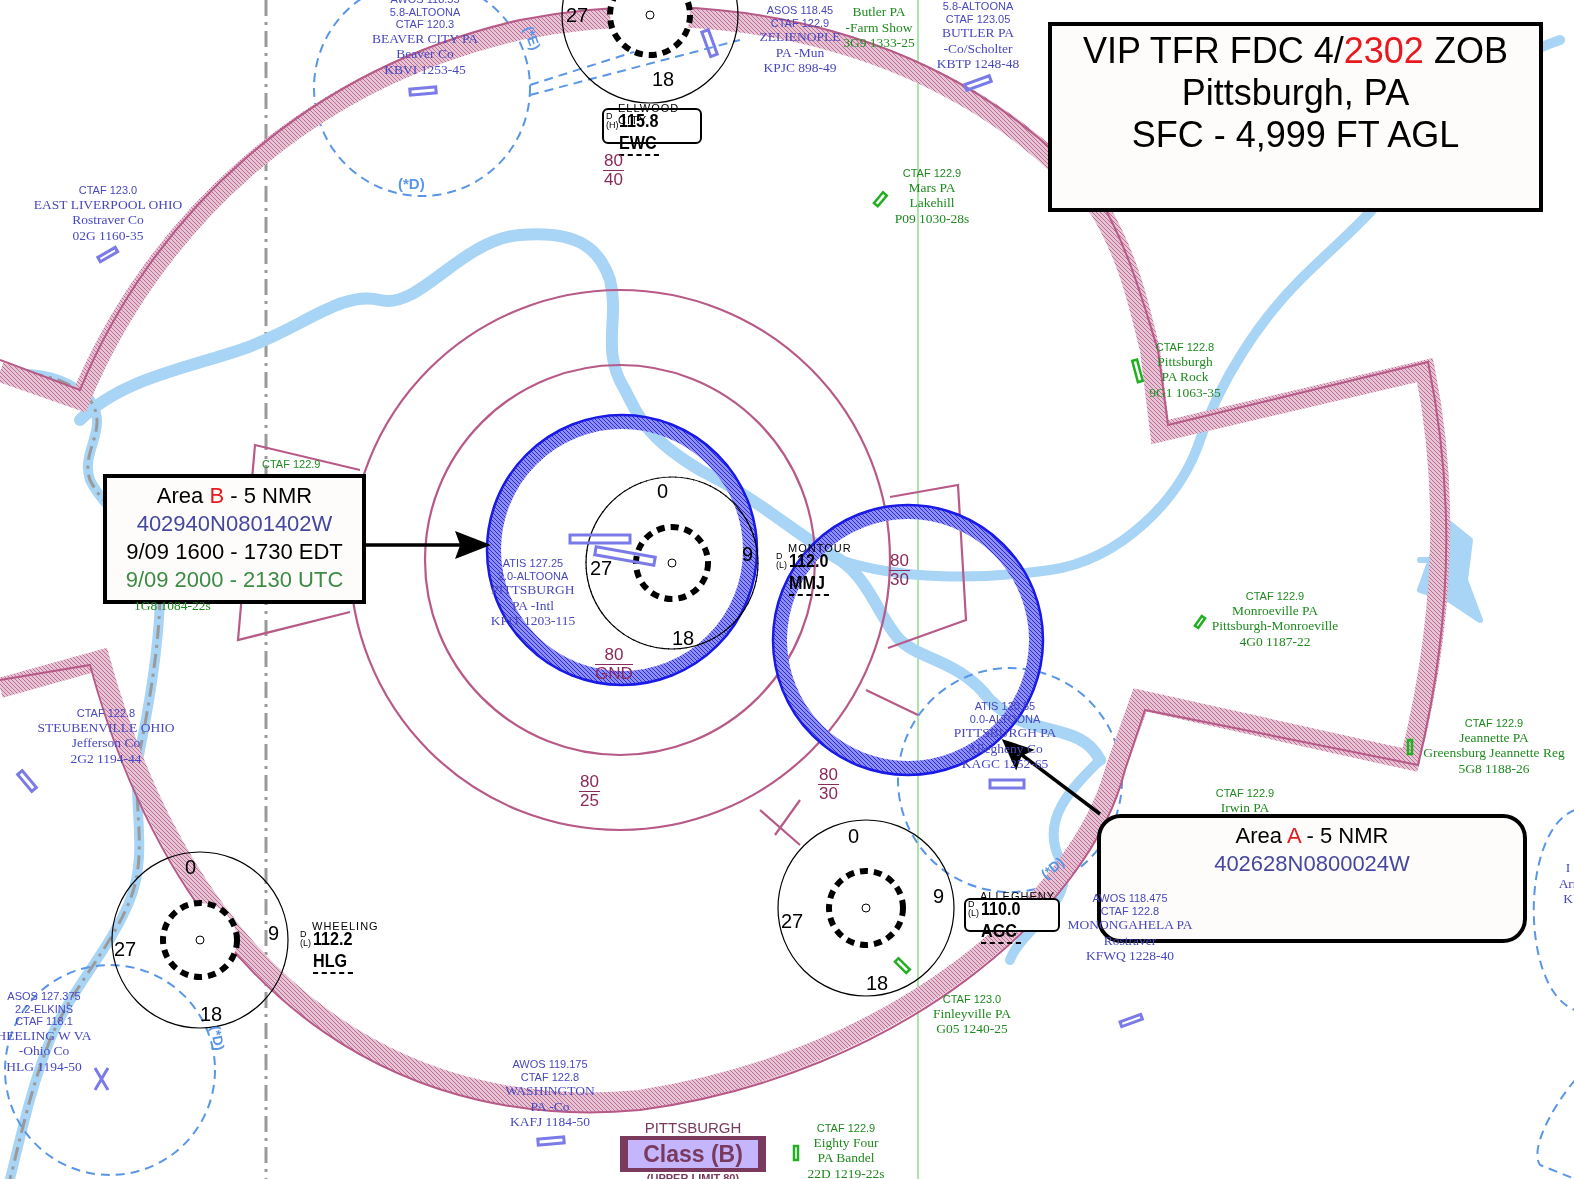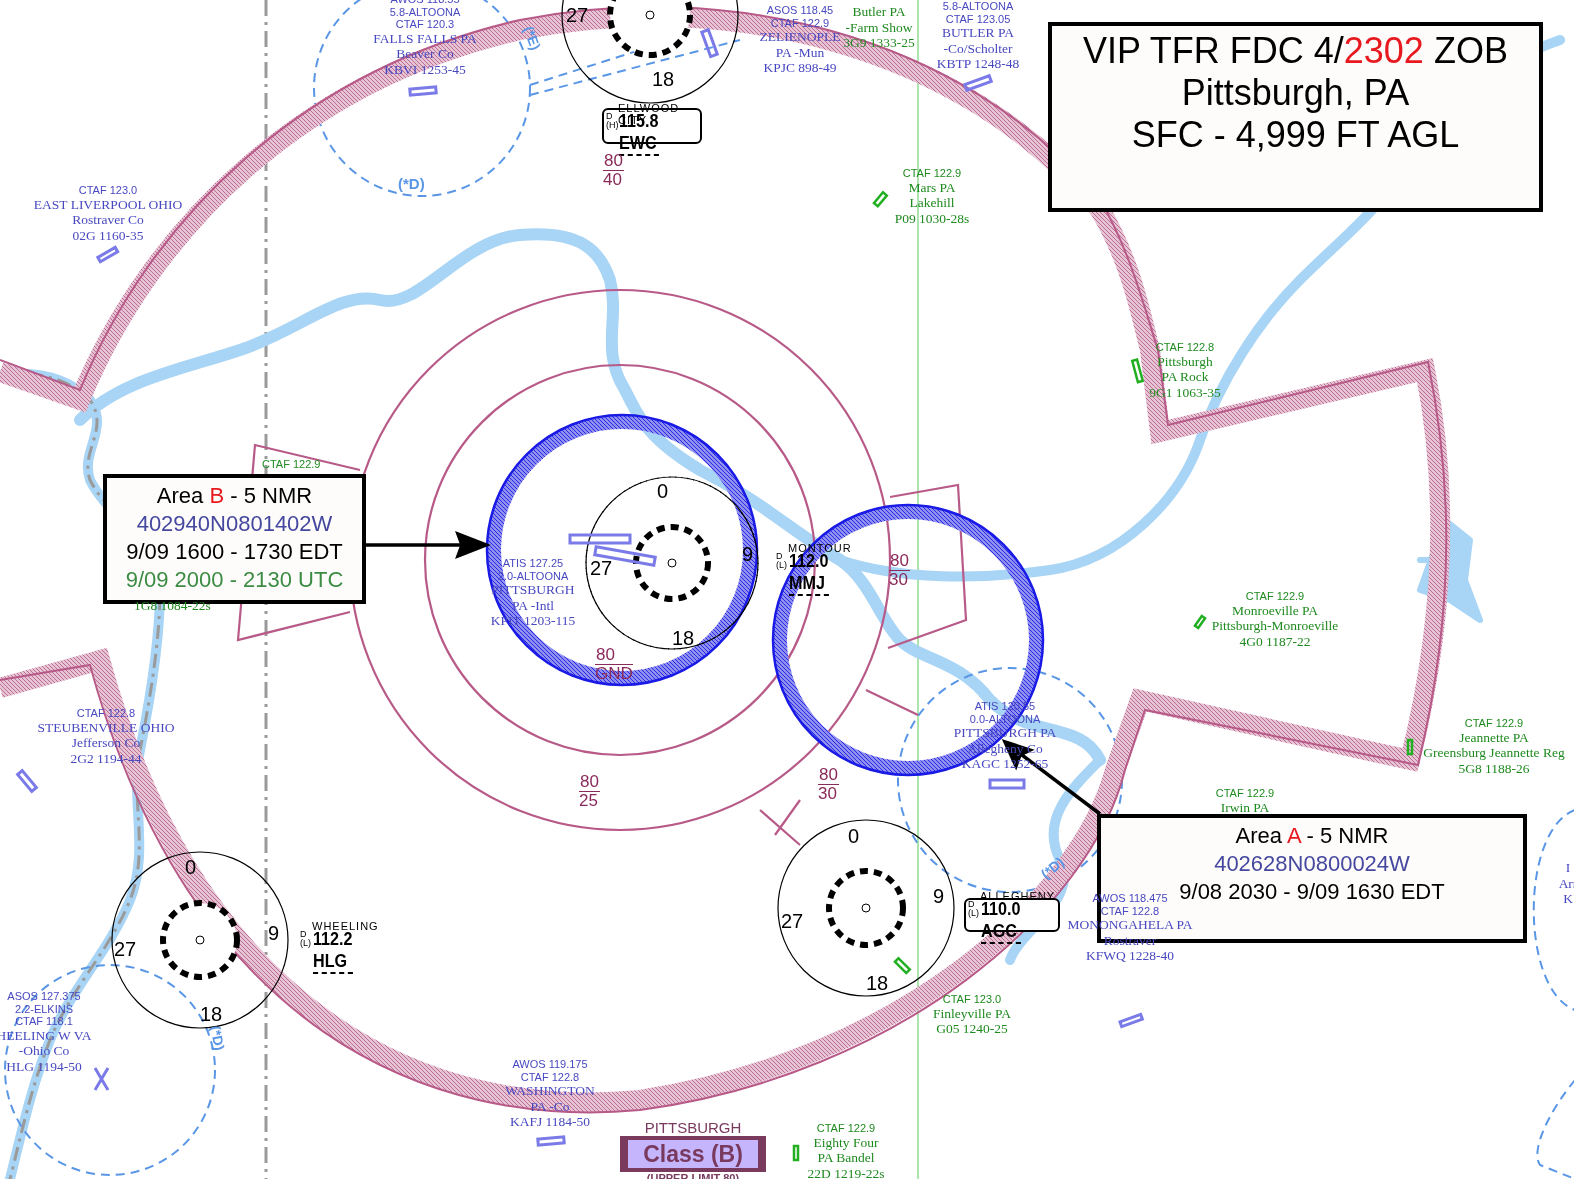--- a/index.html
+++ b/index.html
@@ -10,21 +10,21 @@
   .sans{font-family:"Liberation Sans",sans-serif;}
   .blue{color:#4848c0;}
   .green{color:#1f8a1f;}
   .small{font-size:11px;}
   .med{font-size:13.5px;}
   .box{position:absolute;background:#fdfcfb;border:4px solid #000;text-align:center;font-family:"Liberation Sans",sans-serif;color:#000;}
   .box div{white-space:nowrap;}
   .red{color:#e8191e;}
   .coord{color:#45489e;}
   .utc{color:#3c8c44;}
-  .frac{position:absolute;color:#8a2a5a;font-size:17px;line-height:1.05;font-family:"Liberation Sans",sans-serif;}
+  .frac{position:absolute;color:#8a2a5a;font-size:17px;text-align:center;line-height:1.05;font-family:"Liberation Sans",sans-serif;}
   .frac .num{border-bottom:1.5px solid #8a2a5a;padding:0 1px;}
   .vor{position:absolute;font-family:"Liberation Sans",sans-serif;color:#000;}
   .vor .nm{font-size:11px;letter-spacing:1px;position:absolute;left:12px;top:-3px;}
   .vor .dl{font-size:9px;position:absolute;left:0;top:7px;line-height:1;}
   .vor .fq{font-size:19px;font-weight:bold;position:absolute;left:13px;top:5px;transform:scaleX(0.85);transform-origin:left;border-bottom:2px dashed #000;}
   .vorbox{position:absolute;border:2px solid #000;border-radius:6px;background:#fff;}
   .classb{position:absolute;color:#7a3a5e;text-align:center;font-family:"Liberation Sans",sans-serif;}
 </style>
 </head>
 <body>
@@ -142,31 +142,30 @@
   <div>SFC - 4,999 FT AGL</div>
 </div>
 
 <div class="box" style="left:103px;top:474px;width:255px;height:118px;font-size:22px;line-height:28px;padding-top:4px;">
   <div><span>Area </span><span class="red">B</span><span> - 5 NMR</span></div>
   <div class="coord">402940N0801402W</div>
   <div>9/09 1600 - 1730 EDT</div>
   <div class="utc">9/09 2000 - 2130 UTC</div>
 </div>
 
-<div class="box" style="left:1097px;top:814px;width:422px;height:117px;font-size:22px;line-height:28px;padding-top:4px;">
+<div class="box" style="left:1097px;top:814px;width:422px;height:117px;font-size:22px;line-height:28px;padding-top:4px;border-radius:24px;">
   <div><span>Area </span><span class="red">A</span><span> - 5 NMR</span></div>
   <div class="coord">402628N0800024W</div>
-  <div>9/08 2030 - 9/09 1630 EDT</div>
 </div>
 
 <div class="lbl blue" style="left:360px;top:-7px;width:130px;">
   <div class="sans small">AWOS 118.55</div>
   <div class="sans small">5.8-ALTOONA</div>
   <div class="sans small">CTAF  120.3</div>
-  <div class="serif med">FALLS FALLS PA</div>
+  <div class="serif med">BEAVER CITY PA</div>
   <div class="serif med">Beaver Co</div>
   <div class="serif med">KBVI  1253-45</div>
 </div>
 <div class="lbl blue" style="left:750px;top:4px;width:100px;">
   <div class="sans small">ASOS 118.45</div>
   <div class="sans small">CTAF  122.9</div>
   <div class="serif med">ZELIENOPLE</div>
   <div class="serif med">PA -Mun</div>
   <div class="serif med">KPJC  898-49</div>
 </div>

